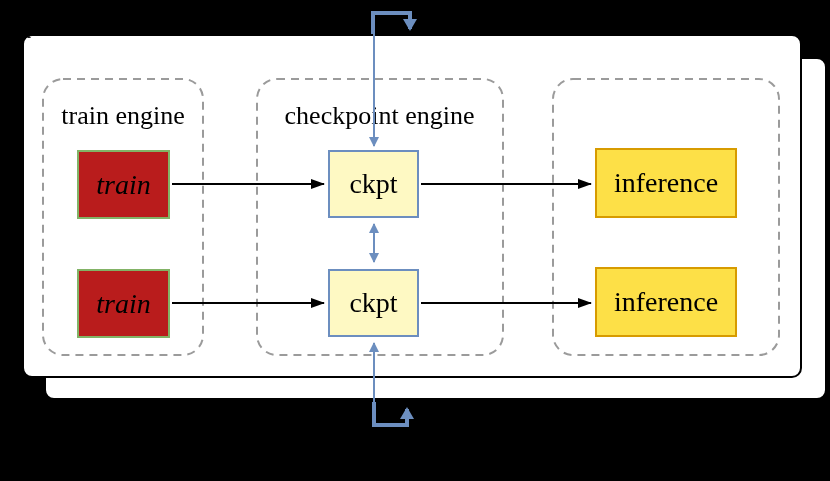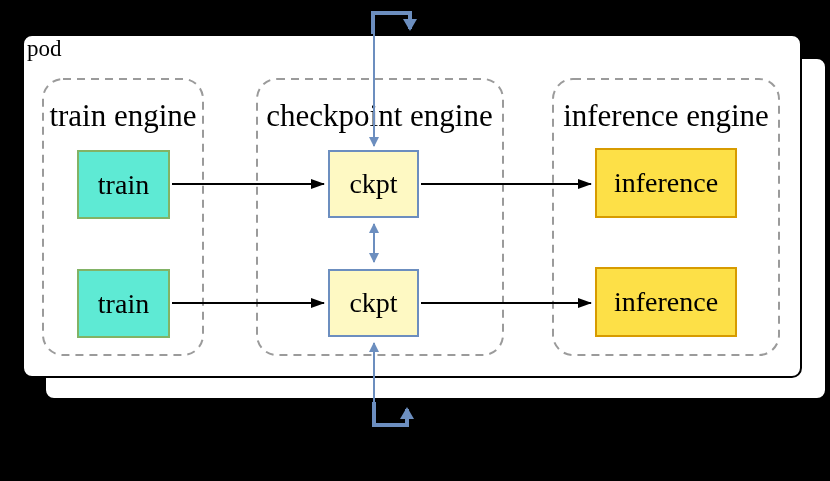--- a/index.html
+++ b/index.html
@@ -15,36 +15,36 @@
     position: absolute; left: 44px; top: 57px; width: 783px; height: 343px;
     background: #fff; border: 2px solid #000; border-radius: 10px;
     box-sizing: border-box; z-index: 1;
   }
   .pod-box {
     position: absolute; left: 22px; top: 34px; width: 780px; height: 344px;
     background: #fff; border: 2px solid #000; border-radius: 10px;
     box-sizing: border-box; z-index: 2;
   }
   .pod-label {
-    position: absolute; left: 27px; top: 35px;
-    font-size: 23px; line-height: 1.2; z-index: 3;
+    position: absolute; left: 27px; top: 19px;
+    font-size: 17px; line-height: 1.2; z-index: 3;
   }
   .engine-label {
     position: absolute; top: 99px; height: 34px;
-    font-size: 31px; line-height: 34px; text-align: center; z-index: 3;
+    font-size: 26px; line-height: 34px; text-align: center; z-index: 3;
     white-space: nowrap;
   }
   .engine-label.train     { left: 42px;  width: 162px; }
   .engine-label.ckpt      { left: 256px; width: 247px; }
   .engine-label.inference { left: 552px; width: 228px; }
   .node {
     position: absolute; display: flex; align-items: center; justify-content: center;
     font-size: 28px; border: 2px solid; box-sizing: border-box; z-index: 4;
   }
-  .node.green  { background: #5eead4; border-color: #82b366; }
+  .node.green  { background: #b91c1c; border-color: #82b366; font-style: italic; }
   .node.blue   { background: #fef9c3; border-color: #6c8ebf; }
   .node.orange { background: #fde047; border-color: #d79b00; }
   .node.train-1     { left: 77px;  top: 150px; width: 93px;  height: 69px; }
   .node.train-2     { left: 77px;  top: 269px; width: 93px;  height: 69px; }
   .node.ckpt-1      { left: 328px; top: 150px; width: 91px;  height: 68px; }
   .node.ckpt-2      { left: 328px; top: 269px; width: 91px;  height: 68px; }
   .node.inference-1 { left: 595px; top: 148px; width: 142px; height: 70px; }
   .node.inference-2 { left: 595px; top: 267px; width: 142px; height: 70px; }
   svg.overlay {
     position: absolute; left: 0; top: 0; width: 830px; height: 481px;
@@ -55,21 +55,20 @@
 <body>
 
 <div class="stage">
 
   <div class="shadow-box"></div>
   <div class="pod-box"></div>
   <div class="pod-label">pod</div>
 
   <div class="engine-label train">train engine</div>
   <div class="engine-label ckpt">checkpoint engine</div>
-  <div class="engine-label inference">inference engine</div>
 
   <div class="node green train-1">train</div>
   <div class="node green train-2">train</div>
   <div class="node blue ckpt-1">ckpt</div>
   <div class="node blue ckpt-2">ckpt</div>
   <div class="node orange inference-1">inference</div>
   <div class="node orange inference-2">inference</div>
 
   <svg class="overlay" viewBox="0 0 830 481" xmlns="http://www.w3.org/2000/svg">
     <defs>

